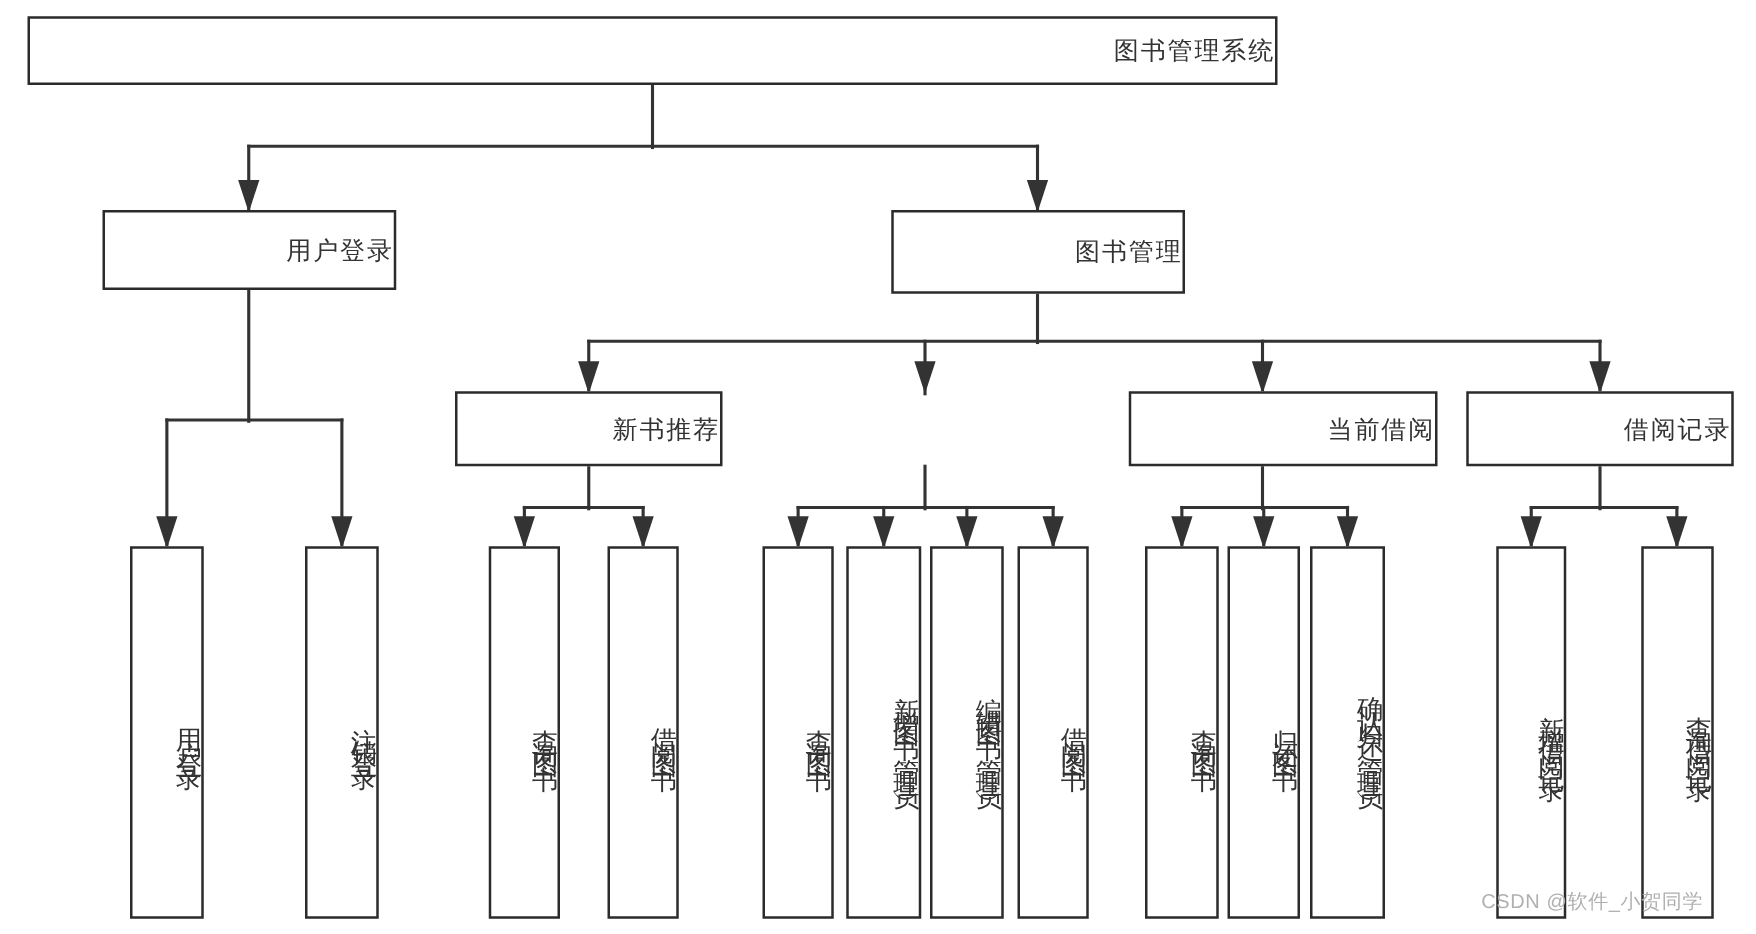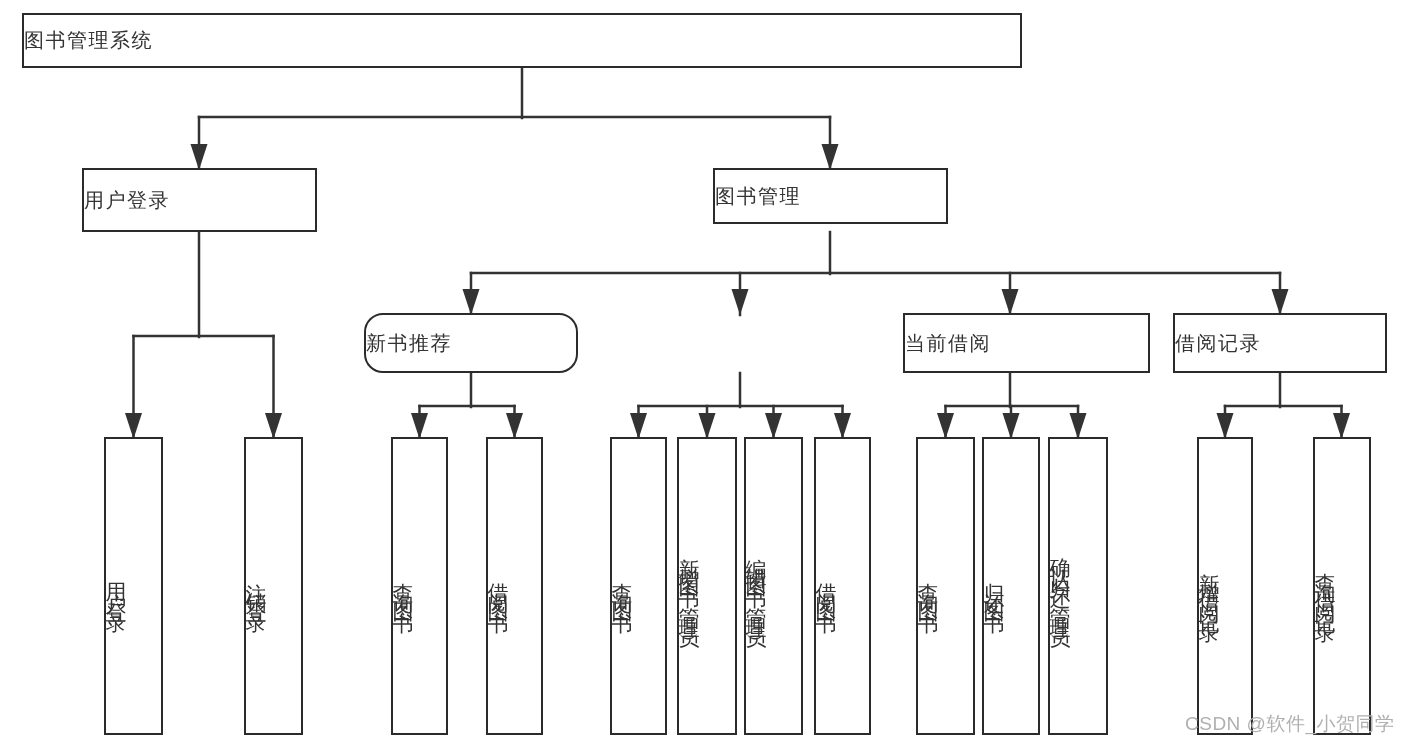--- a/index.html
+++ b/index.html
@@ -12,37 +12,37 @@
     overflow: hidden;
   }
   .connectors { position: absolute; left: 0; top: 0; z-index: 1; }
   .box {
     position: absolute;
     box-sizing: border-box;
     border: 2.5px solid #2b2b2b;
     background: #ffffff;
     display: flex;
     align-items: center;
-    justify-content: flex-start;
+    justify-content: flex-end;
     color: #333333;
     z-index: 2;
   }
   .hbox { font-size: 20px; letter-spacing: 1.5px; }
   .vbox span {
     writing-mode: vertical-rl;
     font-size: 21px;
     line-height: 1;
     letter-spacing: 10px;
     white-space: nowrap;
   }
   .watermark {
     position: absolute;
     left: 1185px;
     top: 711px;
-    font-size: 19px;
+    font-size: 16px;
     letter-spacing: 0.5px;
     color: #b0b0b0;
     z-index: 6;
     white-space: nowrap;
   }
 </style>
 </head>
 <body>
 
 <div class="canvas">
@@ -102,25 +102,25 @@
       <polygon points="1333,413 1350,413 1341.5,439" fill="#333333"></polygon>
     </svg>
 
   <div class="box hbox" style="left:22px; top:13px; width:1000px; height:55px;">
     <span>图书管理系统</span>
   </div>
 
   <div class="box hbox" style="left:82px; top:168px; width:235px; height:64px;">
     <span>用户登录</span>
   </div>
-  <div class="box hbox" style="left:713px; top:168px; width:235px; height:56px;">
+  <div class="box hbox" style="left:713px; top:168px; width:235px; height:67px;">
     <span>图书管理</span>
   </div>
 
-  <div class="box hbox" style="left:364px; top:313px; width:214px; height:60px;border-radius:19px;">
+  <div class="box hbox" style="left:364px; top:313px; width:214px; height:60px;">
     <span>新书推荐</span>
   </div>
   <div class="box hbox" style="left:903px; top:313px; width:247px; height:60px;">
     <span>当前借阅</span>
   </div>
   <div class="box hbox" style="left:1173px; top:313px; width:214px; height:60px;">
     <span>借阅记录</span>
   </div>
 
   <div class="box vbox" style="left:104px; top:437px; width:59px; height:298px;">

